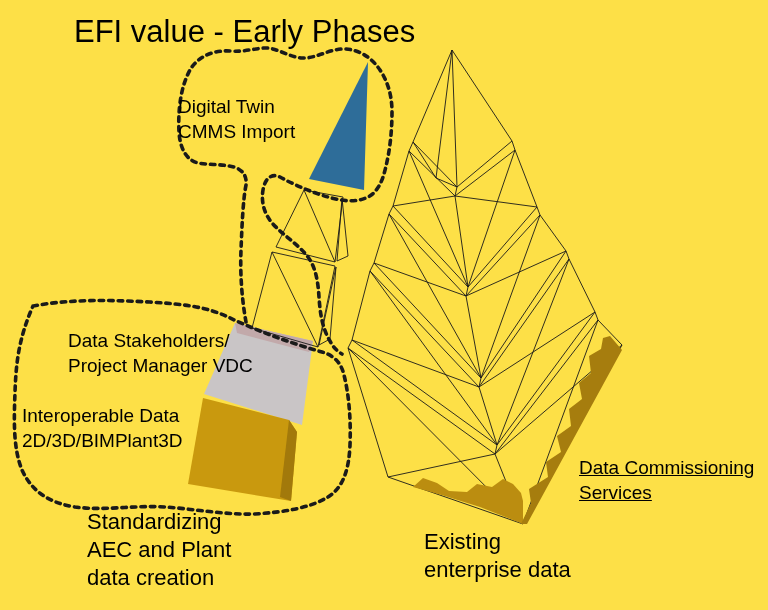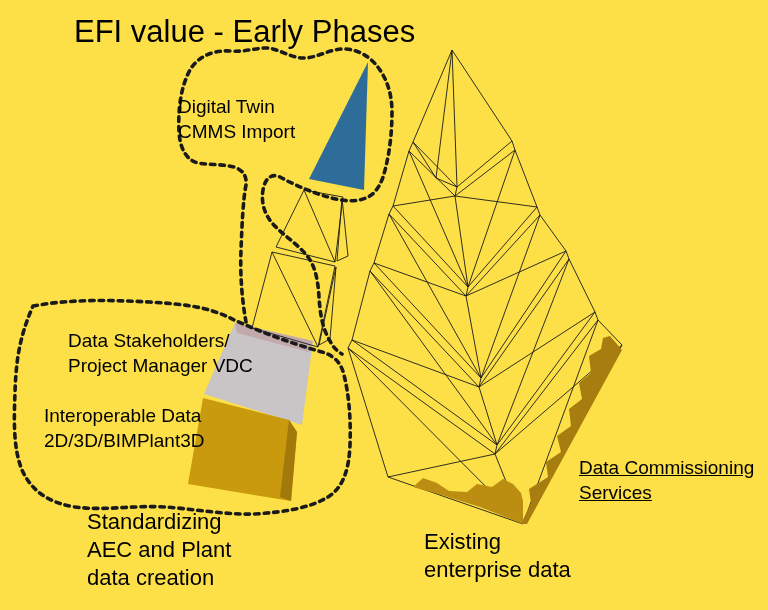--- a/index.html
+++ b/index.html
@@ -150,21 +150,21 @@
   </svg>
 
   <div class="title">EFI value - Early Phases</div>
 
   <div class="label" style="left:178px;top:94px;">Digital Twin
 CMMS Import</div>
 
   <div class="label" style="left:68px;top:328px;">Data Stakeholders/
 Project Manager VDC</div>
 
-  <div class="label" style="left:44px;top:403px;">Interoperable Data
+  <div class="label" style="left:22px;top:403px;">Interoperable Data
 2D/3D/BIMPlant3D</div>
 
   <div class="label big" style="left:87px;top:508px;">Standardizing
 AEC and Plant
 data creation</div>
 
   <div class="label big" style="left:424px;top:528px;">Existing
 enterprise data</div>
 
   <div class="label" style="left:579px;top:455px;text-decoration:underline;">Data Commissioning

